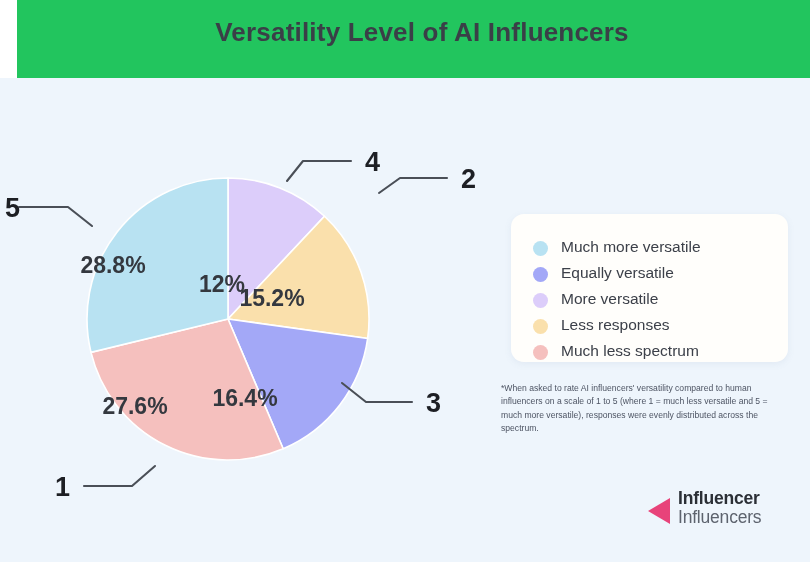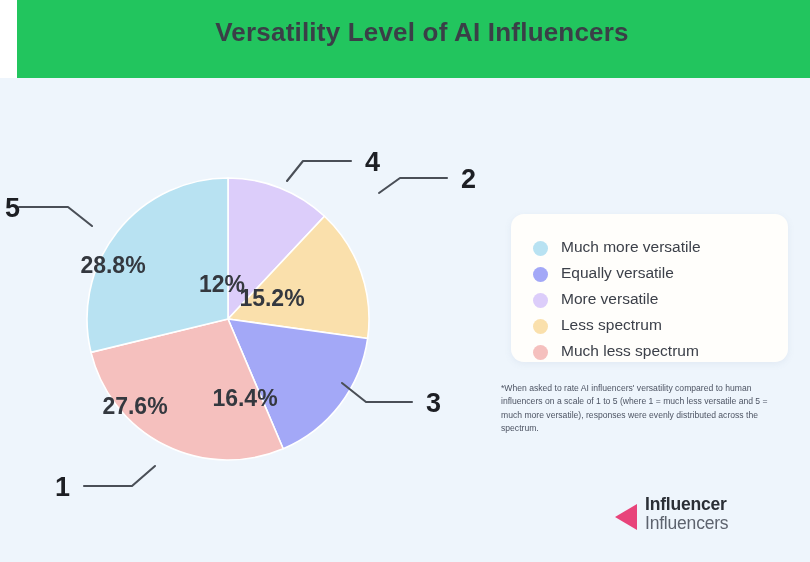--- a/index.html
+++ b/index.html
@@ -109,25 +109,24 @@
     position: absolute;
     left: 501px;
     top: 382px;
     width: 272px;
     font-size: 8.6px;
     line-height: 1.55;
     color: #4d5463;
   }
   .logo {
     position: absolute;
-    left: 615px;
+    left: 648px;
     top: 489px;
     width: 150px;
     height: 44px;
-    margin-top: 6px;
   }
   .logo-arrow {
     position: absolute;
     left: 0; top: 7px;
   }
   .logo-text {
     position: absolute;
     left: 30px;
     top: 0;
     line-height: 1.08;
@@ -202,21 +201,21 @@
         <div class="legend-row">
           <span class="legend-dot" style="background: rgb(163, 168, 247);"></span>
           <span class="legend-text">Equally versatile</span>
         </div>
         <div class="legend-row">
           <span class="legend-dot" style="background: rgb(220, 205, 250);"></span>
           <span class="legend-text">More versatile</span>
         </div>
         <div class="legend-row">
           <span class="legend-dot" style="background: rgb(250, 224, 172);"></span>
-          <span class="legend-text">Less spectrum</span>
+          <span class="legend-text">Less responses</span>
         </div>
         <div class="legend-row">
           <span class="legend-dot" style="background: rgb(245, 192, 190);"></span>
           <span class="legend-text">Much less spectrum</span>
         </div>
       </div>
   </div>
 
   <div class="footnote">*When asked to rate AI influencers' versatility compared to human influencers on a scale of 1 to 5 (where 1 = much less versatile and 5 = much more versatile), responses were evenly distributed across the spectrum.</div>
 

